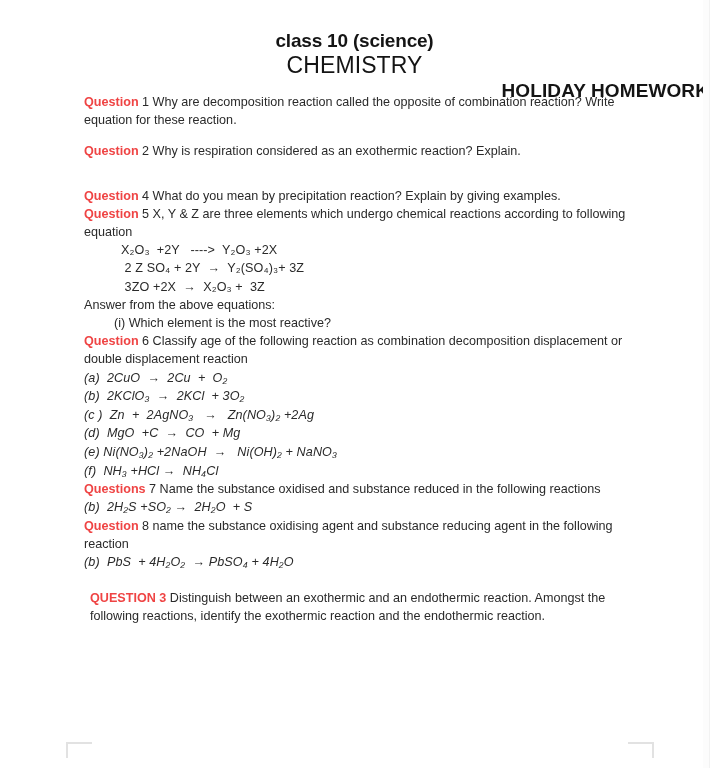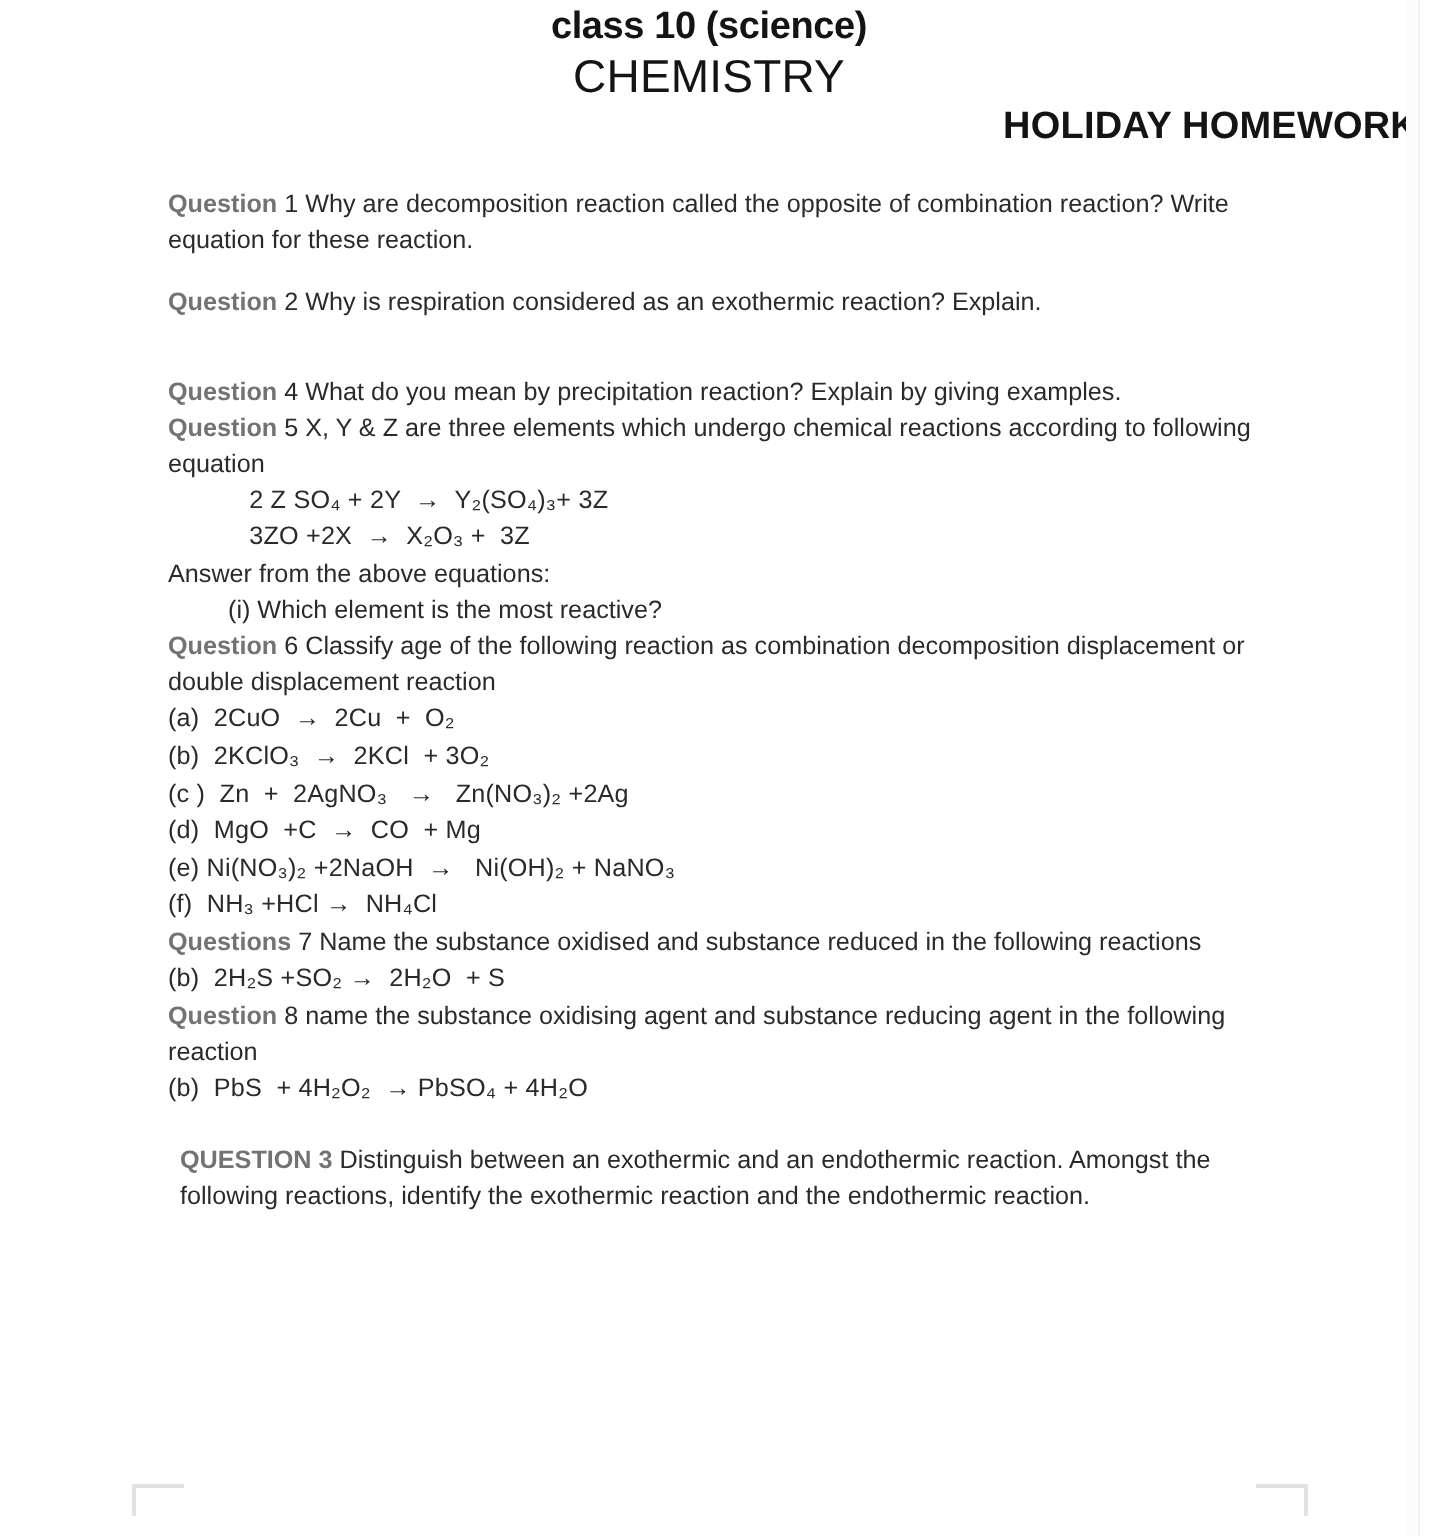--- a/index.html
+++ b/index.html
@@ -24,21 +24,21 @@
     border-right: 1px solid #f2f2f2;
     box-sizing: border-box;
   }
   .page-edge {
     position: absolute;
     top: 0; right: 0;
     width: 6px; height: 768px;
     background: #fcfcfc;
   }
   .headings {
-    padding-top: 1px;
+    padding-top: 28px;
     text-align: center;
   }
   .h-title {
     font-size: 19px;
     font-weight: bold;
     letter-spacing: -0.2px;
     line-height: 25px;
     color: #141414;
   }
   .h-sub1 {
@@ -64,21 +64,21 @@
     font-size: 12.6px;
     line-height: 18.2px;
     color: #2a2a2a;
   }
   .q {
     margin: 0;
     padding: 0;
   }
   .q-lbl {
     font-weight: bold;
-    color: #737373;
+    color: #ef4444;
   }
   .gap {
     height: 13px;
   }
   .gap-sm {
     height: 4px;
   }
   .eqn {
     margin: 0;
     white-space: pre;
@@ -88,20 +88,21 @@
     padding-left: 37px;
   }
   .roman {
     padding-left: 30px;
   }
   .rxn {
     margin: 0;
     white-space: pre;
     line-height: 18.6px;
     letter-spacing: 0.1px;
+    font-style: italic;
   }
   .q9-block {
     padding-left: 6px;
   }
   .corner {
     position: absolute;
     width: 24px;
     height: 14px;
     border-left: 2px solid #e2e2e2;
     border-top: 2px solid #e2e2e2;
@@ -135,20 +136,21 @@
 
     <div class="gap"></div>
 
 
     <div class="gap"></div>
 
     <p class="q"><span class="q-lbl">Question</span><span> 4 </span><span>What do you mean by precipitation reaction? Explain by giving examples.</span></p>
 
     <p class="q"><span class="q-lbl">Question</span><span> 5 </span><span>X, Y &amp; Z  are three elements which undergo chemical reactions according to following equation</span></p>
 
+    <p class="eqn eqn-indent">X₂O₃  +2Y   ----&gt;  Y₂O₃ +2X</p>
     <p class="eqn eqn-indent"> 2 Z SO₄ + 2Y  →  Y₂(SO₄)₃+ 3Z</p>
     <p class="eqn eqn-indent"> 3ZO +2X  →  X₂O₃ +  3Z</p>
 
     <p class="q">Answer from the above equations:</p>
     <p class="q roman">(i)  Which element is the most reactive?</p>
 
     <p class="q"><span class="q-lbl">Question</span><span> 6 </span><span>Classify age of the following reaction as combination decomposition displacement or double displacement reaction</span></p>
 
     <p class="rxn">(a)  2CuO  →  2Cu  +  O₂</p>
     <p class="rxn">(b)  2KClO₃  →  2KCl  + 3O₂</p>

